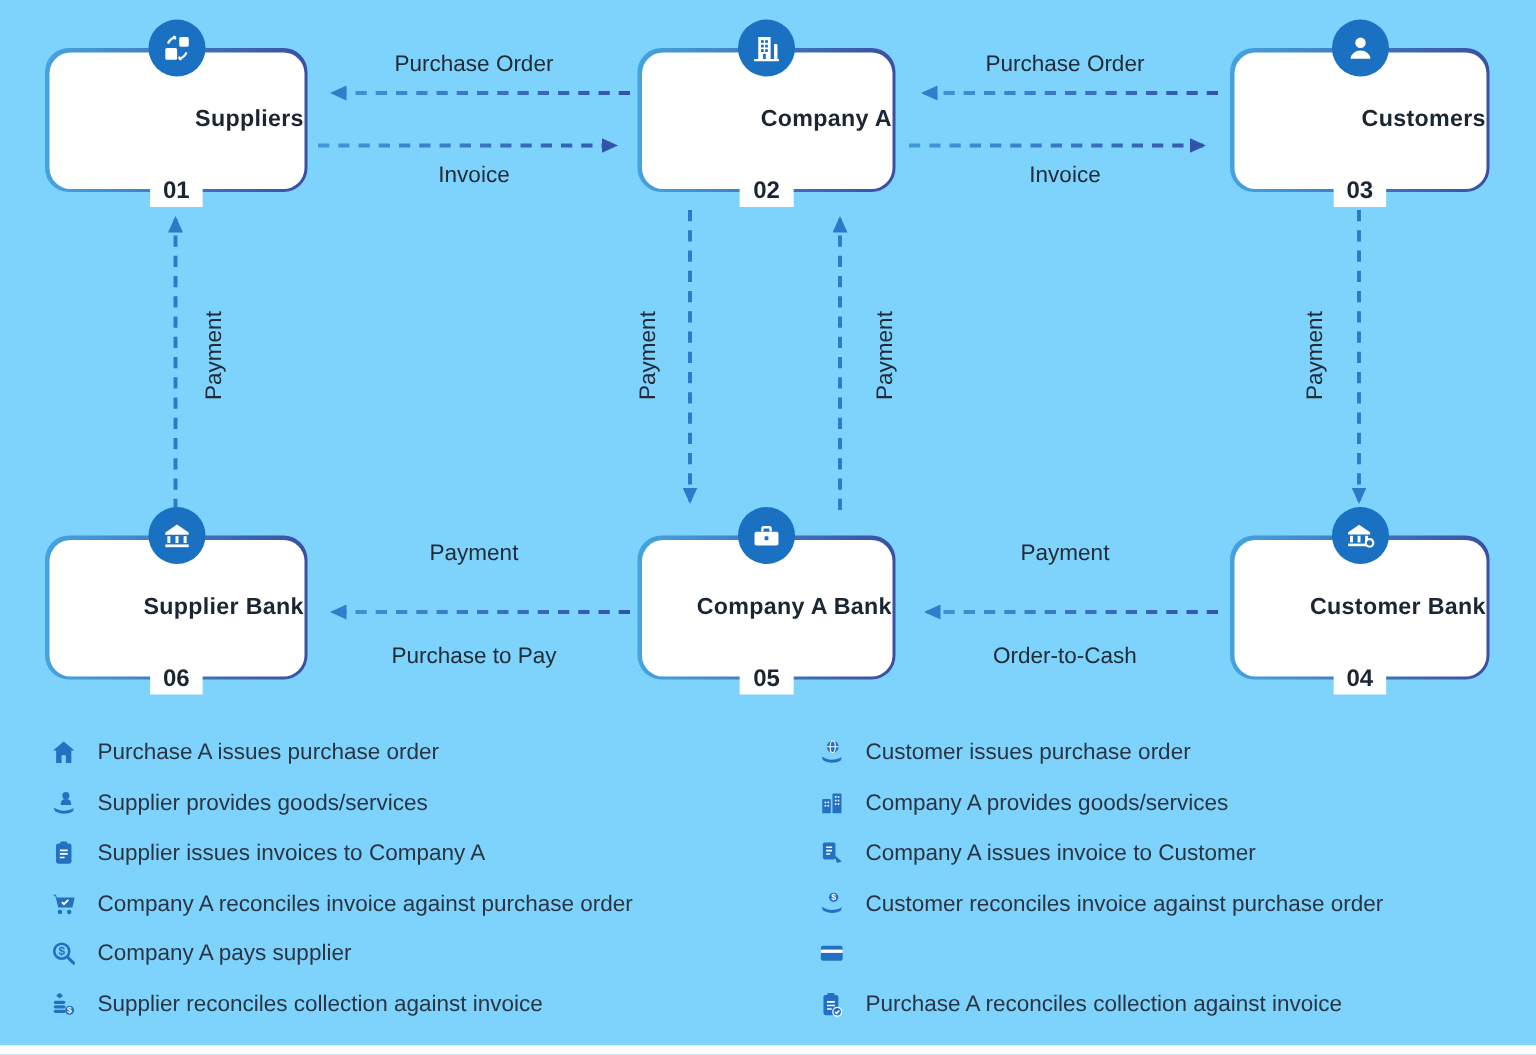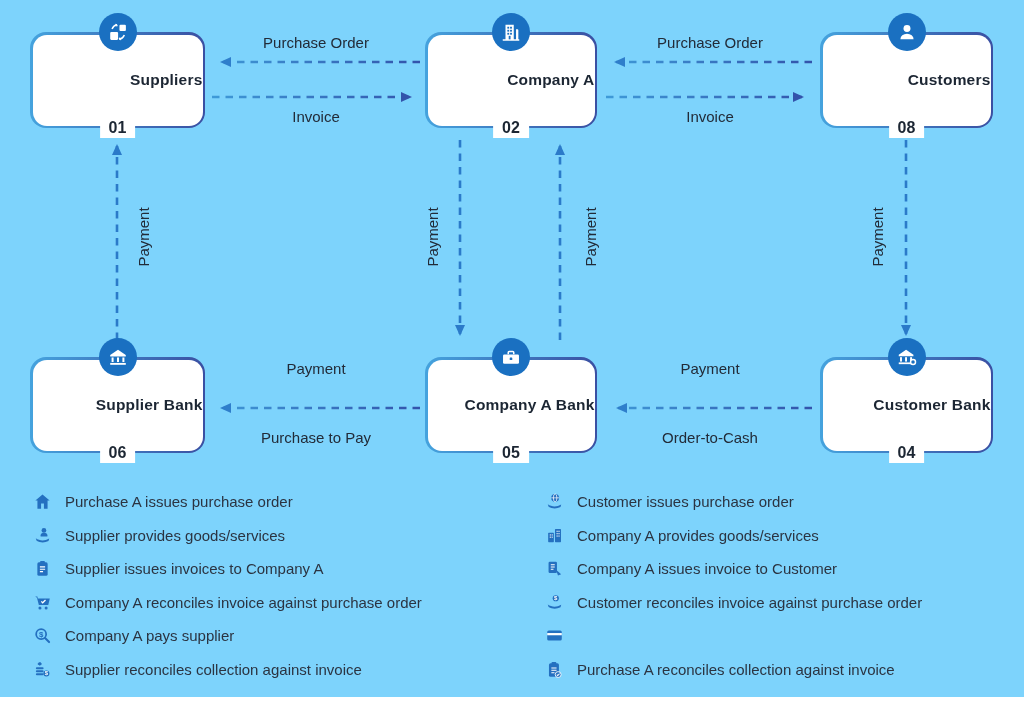--- a/index.html
+++ b/index.html
@@ -140,21 +140,21 @@
   <div class="node" style="left:820px;top:32px;width:173px">
     <div class="badge">
       <svg viewBox="0 0 24 24" fill="#fff">
           <circle cx="12" cy="8.2" r="3.8"></circle>
           <path d="M4.8 19.8a7.2 6 0 0 1 14.4 0Z"></path>
         </svg>
     </div>
     <div class="node-inner">
       <div class="node-title">Customers</div>
     </div>
-    <div class="node-number">08</div>
+    <div class="node-number">03</div>
   </div>
 
   <div class="node" style="left:30px;top:357px;width:175px">
     <div class="badge">
       <svg viewBox="0 0 24 24" fill="#fff">
           <path d="M3.5 9.8 12 4l8.5 5.8v1.7h-17Z"></path>
           <rect x="5" y="12.5" width="2.2" height="5"></rect>
           <rect x="10.9" y="12.5" width="2.2" height="5"></rect>
           <rect x="16.8" y="12.5" width="2.2" height="5"></rect>
           <rect x="3.5" y="18.5" width="17" height="2"></rect>

